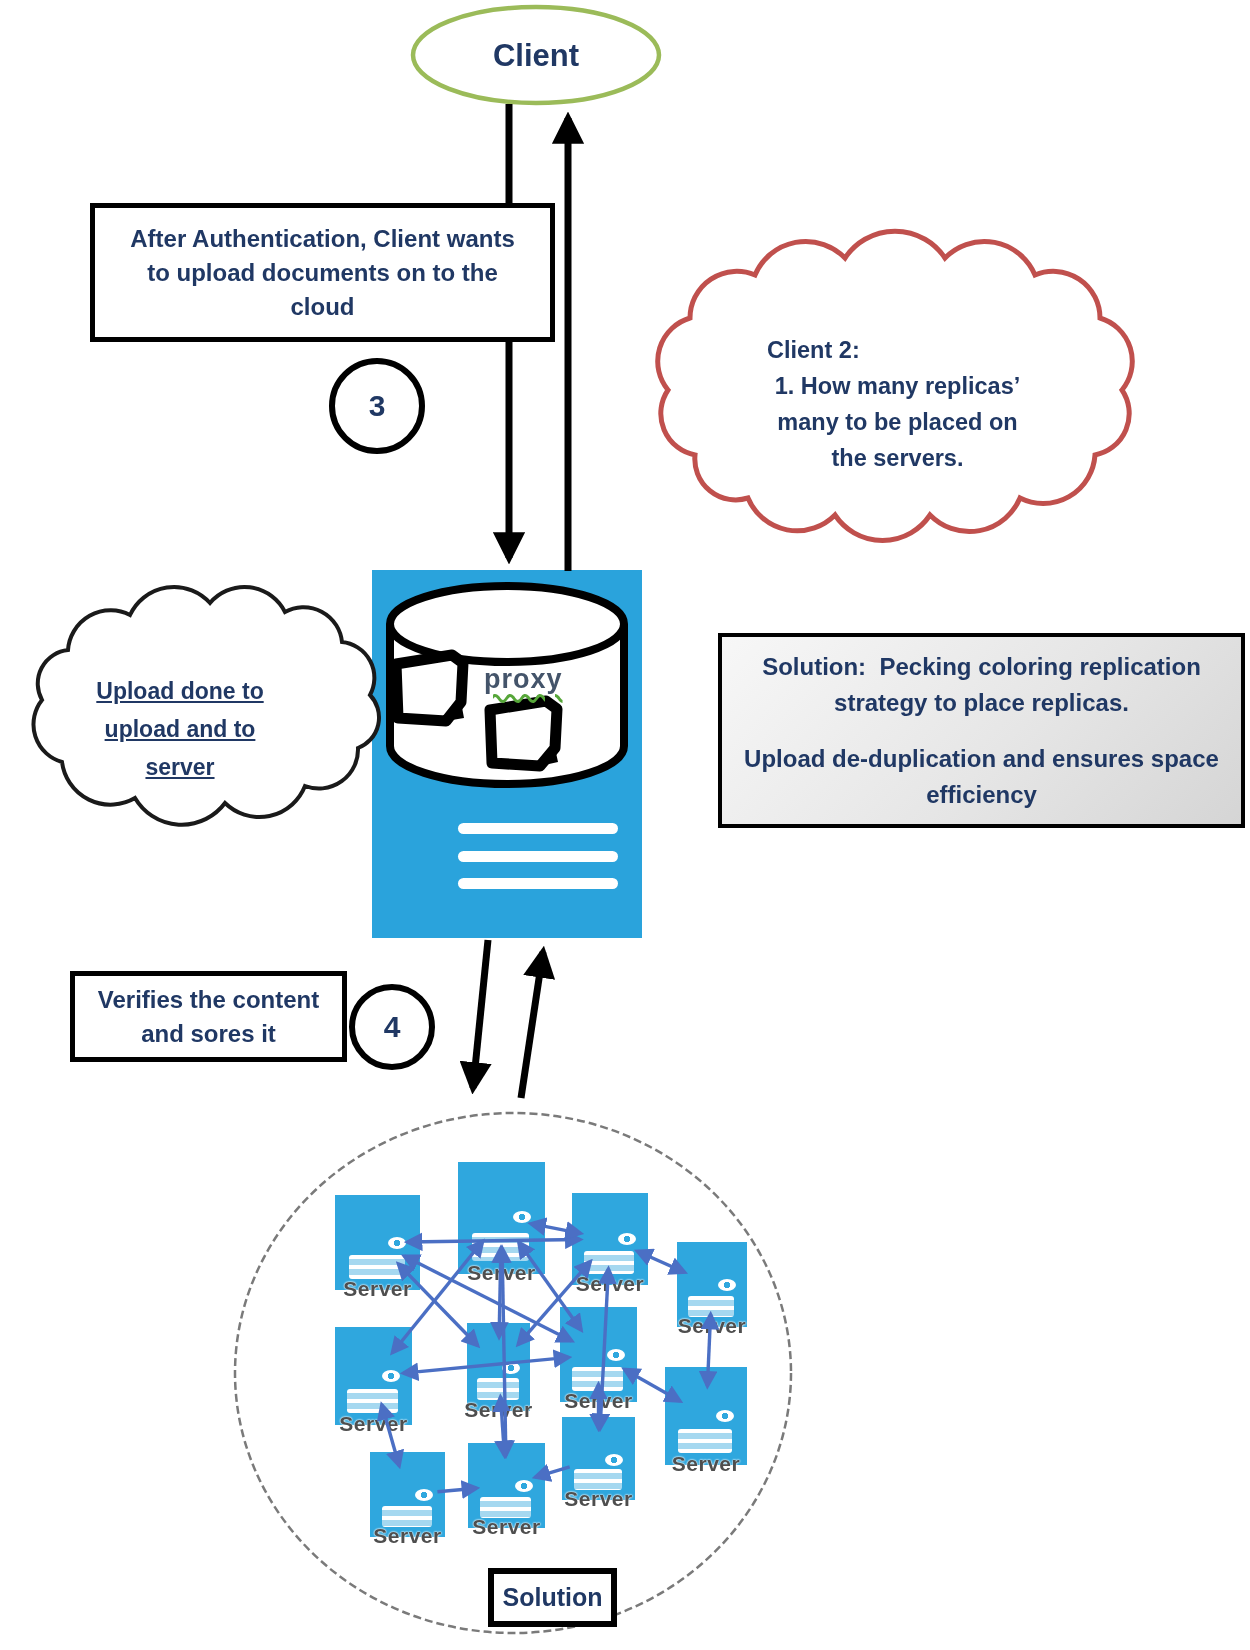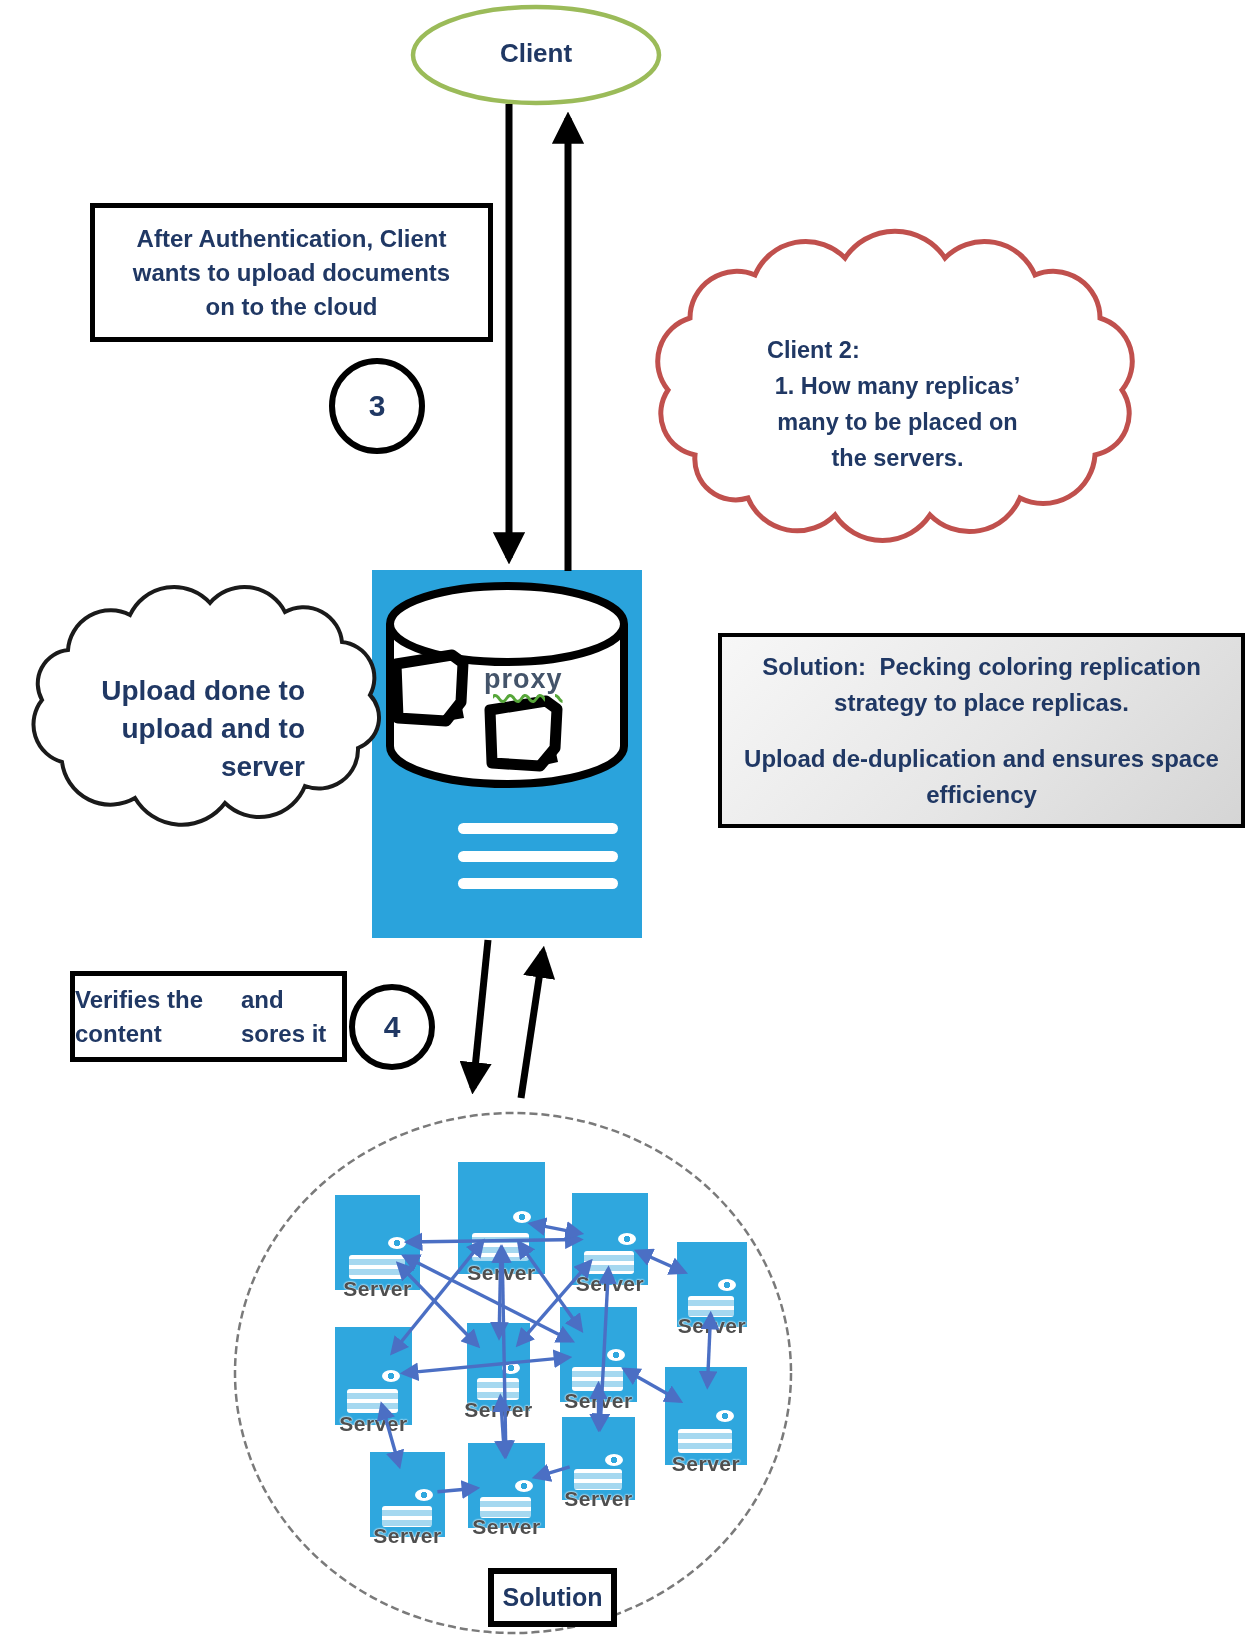--- a/index.html
+++ b/index.html
@@ -29,42 +29,42 @@
   #servers-layer{position:absolute;left:0;top:0;width:1250px;height:1650px;z-index:2;}
   .server{position:absolute;background:var(--server_fill,#2fa7de);}
   .server .dot{position:absolute;right:16%;top:44%;width:18px;height:12px;border-radius:50%;
                background:radial-gradient(circle at 50% 50%, var(--server_fill,#2fa7de) 0 3px, #fff 3px);}
   .server .vent{position:absolute;left:16%;top:63%;width:66%;height:25%;border-radius:3px;
                 background:repeating-linear-gradient(to bottom,#fff 0 4px,#a5d8f0 4px 10px);}
   .srv-label{position:absolute;transform:translateX(-50%);font-size:21px;letter-spacing:.5px;
              color:var(--server_label_gray,#4e4e4e);text-shadow:0 0 2px #fff,0 0 2px #fff;white-space:nowrap;}
 
   .txt{position:absolute;}
-  .client-label{left:436px;top:38px;width:200px;text-align:center;font-size:26px;}
-  .auth-box{left:90px;top:203px;width:403px;height:139px;border:5px solid #000;background:#fff;
+  .client-label{left:436px;top:38px;width:200px;text-align:center;font-size:31px;}
+  .auth-box{left:90px;top:203px;width:465px;height:139px;border:5px solid #000;background:#fff;
             display:flex;align-items:center;justify-content:center;text-align:center;
             font-size:24px;line-height:34px;padding:0 22px;box-sizing:border-box;}
   .circle{border:6px solid #000;border-radius:50%;background:#fff;display:flex;align-items:center;
           justify-content:center;font-size:30px;}
   .c3{left:329px;top:358px;width:84px;height:84px;}
   .c4{left:349px;top:984px;width:74px;height:74px;}
   .problem-text{left:725px;top:332px;width:345px;font-size:23.5px;line-height:36px;text-align:center;}
   .problem-text .pt-title{text-align:left;padding-left:42px;}
   .solution-box{left:718px;top:633px;width:527px;height:195px;border:4px solid #000;box-sizing:border-box;
                 background:linear-gradient(135deg,#f7f7f7 0%,#e6e6e6 55%,#d5d5d5 100%);
                 display:flex;flex-direction:column;justify-content:center;text-align:center;
                 font-size:24px;line-height:36px;padding:4px 10px;}
   .solution-box p{margin:0;}
   .solution-box .sp2{margin-top:20px;}
-  .upload-text{left:55px;top:672px;width:250px;text-align:right;font-size:28px;line-height:38px;}
+  .upload-text{left:55px;top:672px;width:250px;text-align:center;font-size:23px;line-height:38px;text-decoration:underline;}
   .proxy-label{left:484px;top:664px;font-size:27px;letter-spacing:1px;color:var(--proxy_text,#44546a);
                text-decoration:underline wavy var(--underline_green,#56a639);
                text-decoration-thickness:3px;text-underline-offset:6px;}
   .verify-box{left:70px;top:971px;width:277px;height:91px;border:5px solid #000;background:#fff;
-              display:flex;align-items:center;justify-content:center;
+              display:flex;flex-direction:column;align-items:center;justify-content:center;
               font-size:24px;line-height:34px;box-sizing:border-box;}
   .servers-box{left:488px;top:1568px;width:129px;height:59px;border:6px solid #000;background:#fff;
                display:flex;align-items:center;justify-content:center;font-size:25px;box-sizing:border-box;}
 </style>
 </head>
 <body>
 
 <div class="canvas">
 
   <svg class="layer svg-base" viewBox="0 0 1250 1650">

